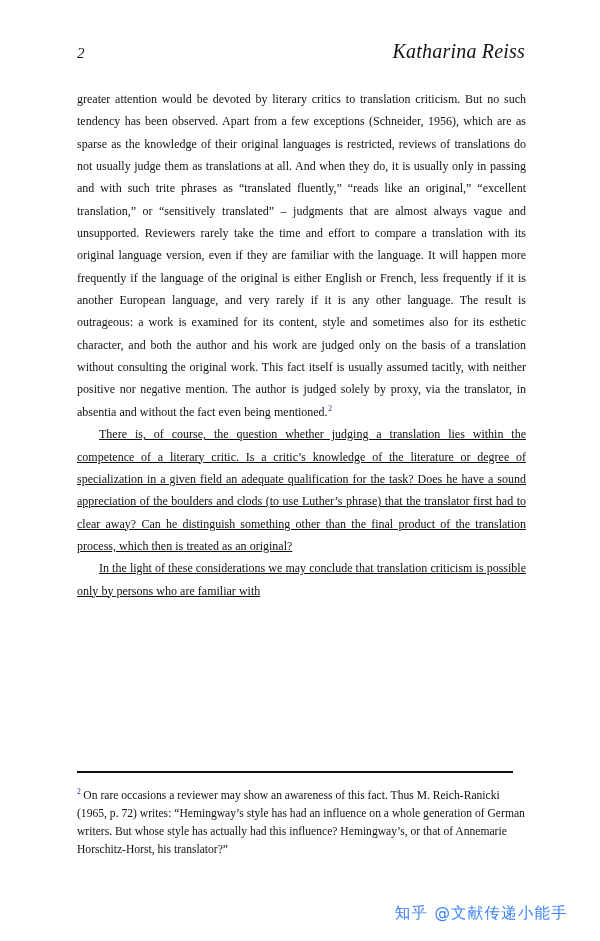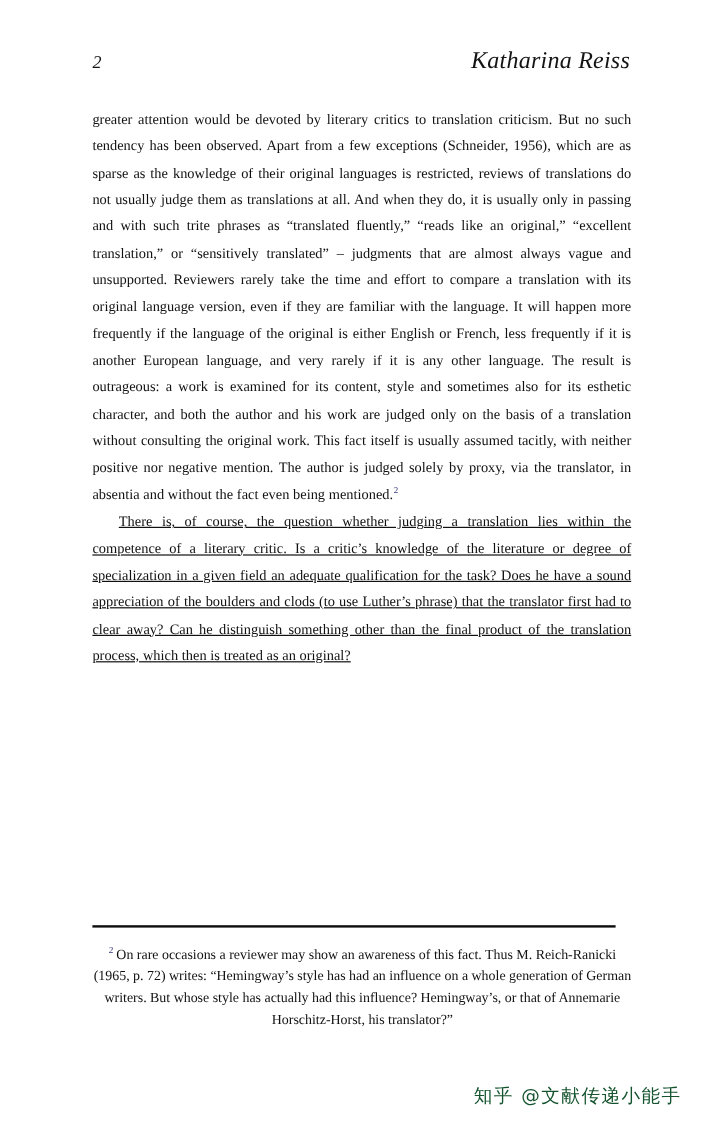--- a/index.html
+++ b/index.html
@@ -96,41 +96,41 @@
   .footnote {
     position: absolute;
     left: 77px;
     top: 787px;
     width: 450px;
   }
   p.fn-text {
     margin: 0;
     font-size: 11.6px;
     line-height: 18.1px;
-    text-align: center;
+    text-align: left;
     color: #111111;
   }
   sup.fn-num {
     font-size: 0.66em;
     vertical-align: super;
     line-height: 0;
     color: #2b2f7a;
     margin-right: 2.5px;
     cursor: pointer;
   }
 
   
   .watermark {
     position: absolute;
     right: 32px;
     bottom: 18px;
     font-family: "DejaVu Sans", "Liberation Sans", sans-serif;
     font-size: 15.5px;
     line-height: 20px;
-    color: #14532d;
+    color: #3b82f6;
     letter-spacing: 1.2px;
     white-space: nowrap;
     user-select: none;
   }
 </style>
 </head>
 <body>
 
 <div class="page">
 
@@ -138,20 +138,21 @@
     <span class="folio">2</span>
     <span class="head-title">Katharina Reiss</span>
   </div>
 
   <div class="body-col">
 
     <p class="para no-indent"><span>greater attention would be devoted by literary critics to translation criticism. But no such tendency has been observed. Apart from a few exceptions (Schneider, 1956), which are as sparse as the knowledge of their original languages is restricted, reviews of translations do not usually judge them as translations at all. And when they do, it is usually only in passing and with such trite phrases as “translated fluently,” “reads like an original,” “excellent translation,” or “sensitively translated” – judgments that are almost always vague and unsupported. Reviewers rarely take the time and effort to compare a translation with its original language version, even if they are familiar with the language. It will happen more frequently if the language of the original is either English or French, less frequently if it is another European language, and very rarely if it is any other language. The result is outrageous: a work is examined for its content, style and sometimes also for its esthetic character, and both the author and his work are judged only on the basis of a translation without consulting the original work. This fact itself is usually assumed tacitly, with neither positive nor negative mention. The author is judged solely by proxy, via the translator, in absentia and without the fact even being mentioned.</span><sup class="fn-ref">2</sup></p>
 
     <p class="para indent"><span>There is, of course, the question whether judging a translation lies within the competence of a literary critic. Is a critic’s knowledge of the literature or degree of specialization in a given field an adequate qualification for the task? Does he have a sound appreciation of the boulders and clods (to use Luther’s phrase) that the translator first had to clear away? Can he distinguish something other than the final product of the translation process, which then is treated as an original?</span></p>
 
+    <p class="para indent"><span>In the light of these considerations we may conclude that translation criticism is possible only by persons who are familiar with</span></p>
 
   </div>
 
   <div class="fn-rule"></div>
 
   <div class="footnote">
     <p class="fn-text"><sup class="fn-num">2</sup><span>On rare occasions a reviewer may show an awareness of this fact. Thus M. Reich-Ranicki (1965, p. 72) writes: “Hemingway’s style has had an influence on a whole generation of German writers. But whose style has actually had this influence? Hemingway’s, or that of Annemarie Horschitz-Horst, his translator?”</span></p>
   </div>
 
   <div class="watermark">知乎 @文献传递小能手</div>

